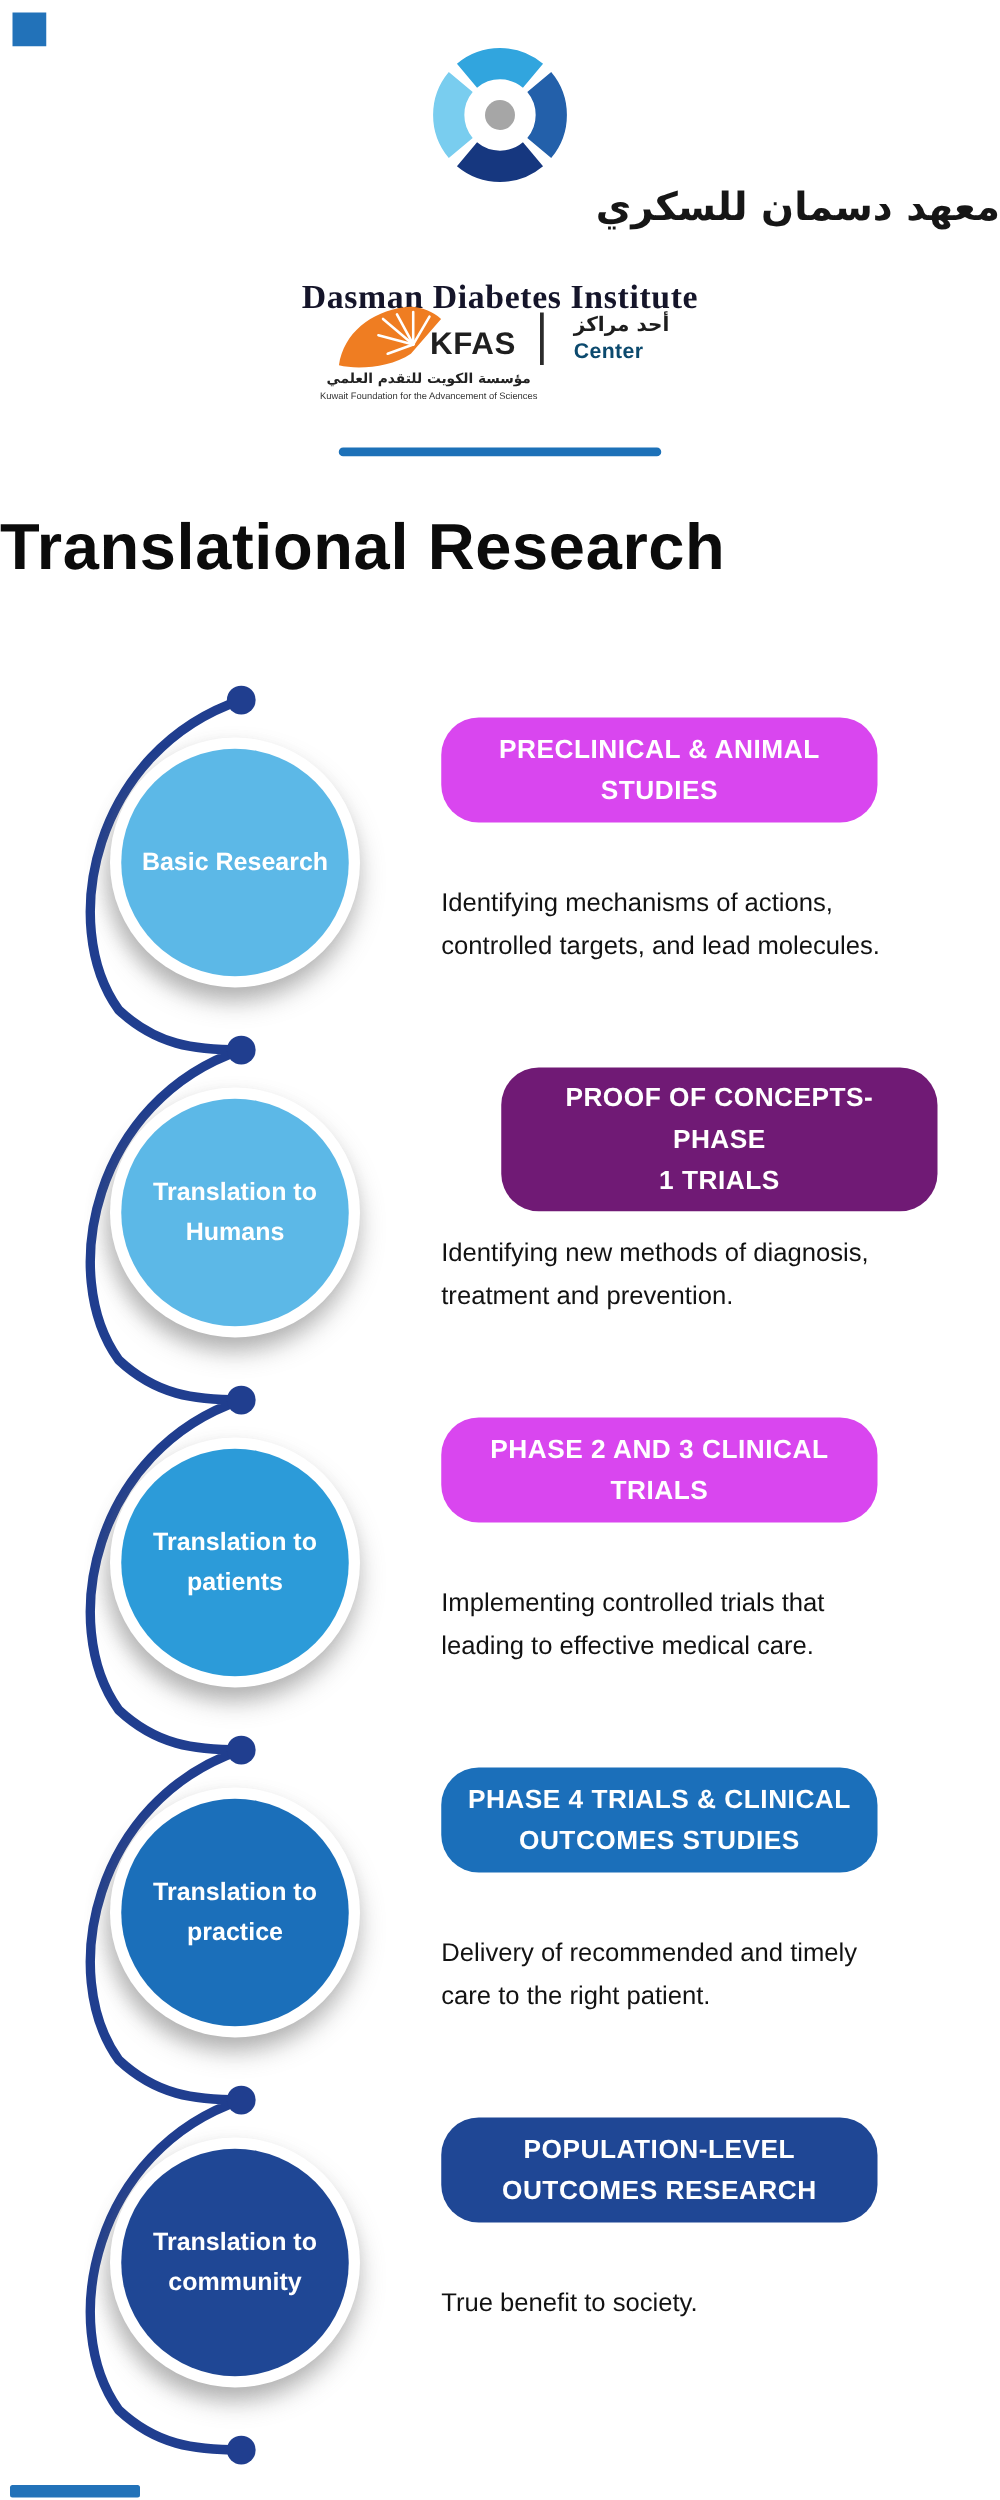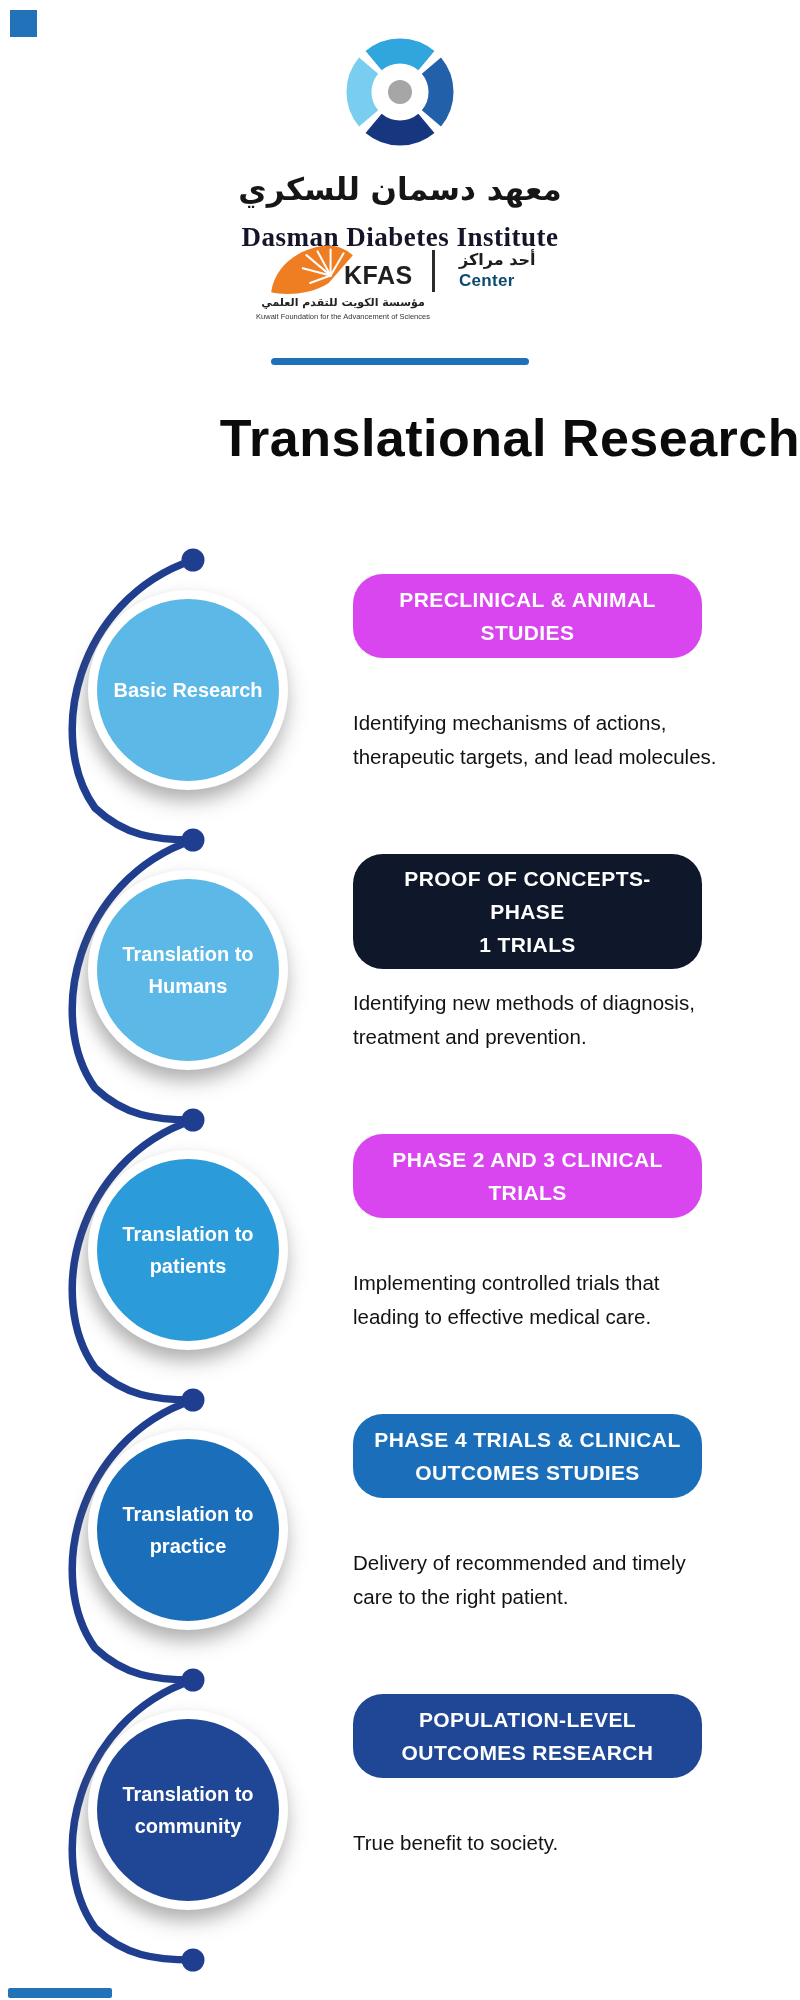--- a/index.html
+++ b/index.html
@@ -9,21 +9,21 @@
   }
   .abs{position:absolute;}
   
   #corner-square{left:10px;top:10px;width:27px;height:27px;}
   
   #bottom-bar{left:8px;top:1988px;width:104px;height:10px;border-radius:2px;}
 
   
   #swirl{left:342px;top:34px;}
   #arabic-name{
-    left:0;top:171px;width:800px;text-align:center;
+    left:0;top:148px;width:800px;text-align:right;
     font-family:"DejaVu Sans", sans-serif;font-weight:bold;font-size:31px;color:#161616;
     direction:rtl;
   }
   #english-name{
     left:0;top:198px;width:800px;text-align:center;
     font-family:"Liberation Serif", serif;font-weight:700;font-size:27px;
     letter-spacing:.5px;color:#15152a;margin-top:24px;
   }
   #kfas-sail{left:268px;top:244px;}
   #kfas-acronym{
@@ -42,21 +42,21 @@
     left:459px;top:250px;width:110px;
     font-family:"DejaVu Sans", sans-serif;font-size:16px;font-weight:bold;color:#1d1d1d;direction:rtl;text-align:left;
   }
   #center-english{
     left:459px;top:271px;font-size:17px;font-weight:bold;color:#0c4a6e;letter-spacing:.3px;
   }
   #blue-divider{left:271px;top:358px;width:258px;height:7px;border-radius:3.5px;}
 
   
   #page-title{
-    left:0;top:408px;width:800px;text-align:right;
+    left:0;top:408px;width:800px;text-align:left;
     font-size:52px;font-weight:bold;color:#0b0b0b;letter-spacing:.5px;
   }
 
   
   #connector{left:0;top:540px;}
   .step{position:absolute;left:0;width:800px;height:280px;}
   .circle{
     position:absolute;left:88px;top:30px;width:200px;height:200px;border-radius:50%;
     background:#ffffff;
     box-shadow:0 12px 20px rgba(105,105,105,.40), -5px 7px 14px rgba(120,120,120,.22);
@@ -141,31 +141,31 @@
 
   <div class="step" style="top:560px">
     <div class="circle">
       <div class="circle-inner" style="background: rgb(92, 184, 231);">
         <div class="circle-label">Basic Research</div>
       </div>
     </div>
     <div class="badge" style="background: #d946ef;">PRECLINICAL &amp; ANIMAL
 STUDIES</div>
     <div class="desc">Identifying mechanisms of actions,
-therapeutic targets, and lead molecules.</div>
+controlled targets, and lead molecules.</div>
   </div>
 
   <div class="step" style="top:840px">
     <div class="circle">
       <div class="circle-inner" style="background: rgb(92, 184, 231);">
         <div class="circle-label">Translation to
 Humans</div>
       </div>
     </div>
-    <div class="badge" style="background: #0f172a;">PROOF OF CONCEPTS-PHASE
+    <div class="badge" style="background: #701a75; margin-left: 48px;">PROOF OF CONCEPTS-PHASE
 1 TRIALS</div>
     <div class="desc">Identifying new methods of diagnosis,
 treatment and prevention.</div>
   </div>
 
   <div class="step" style="top:1120px">
     <div class="circle">
       <div class="circle-inner" style="background: rgb(44, 155, 217);">
         <div class="circle-label">Translation to
 patients</div>

